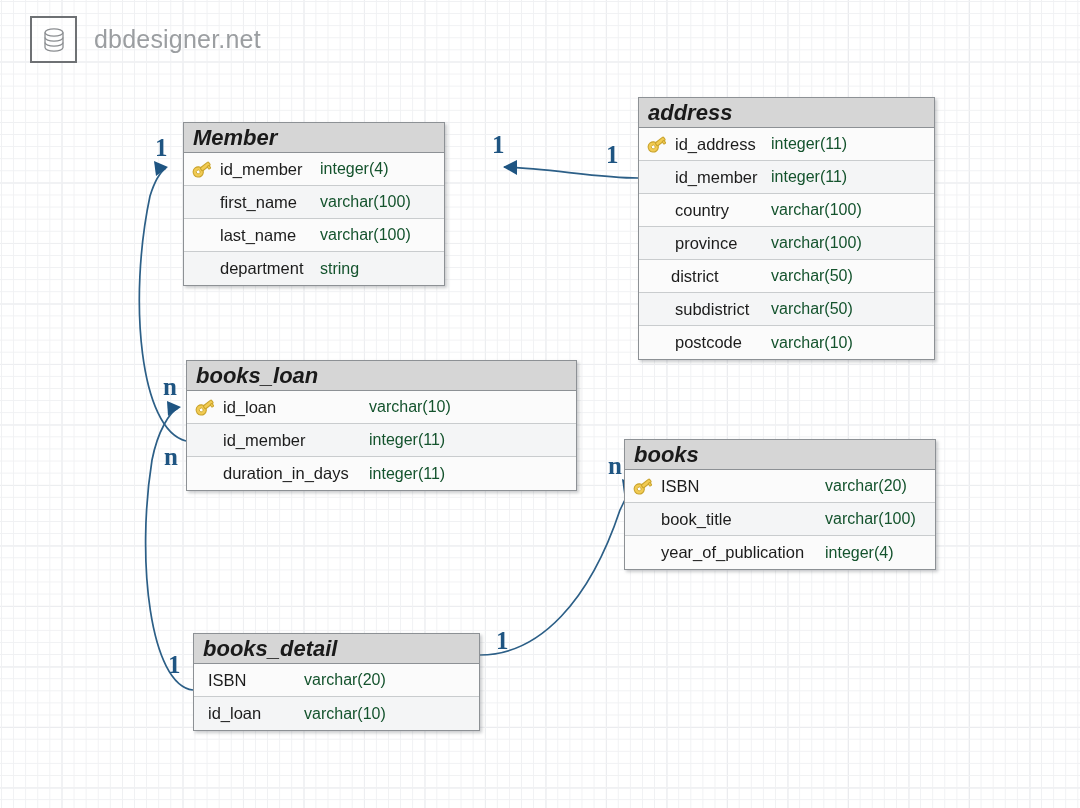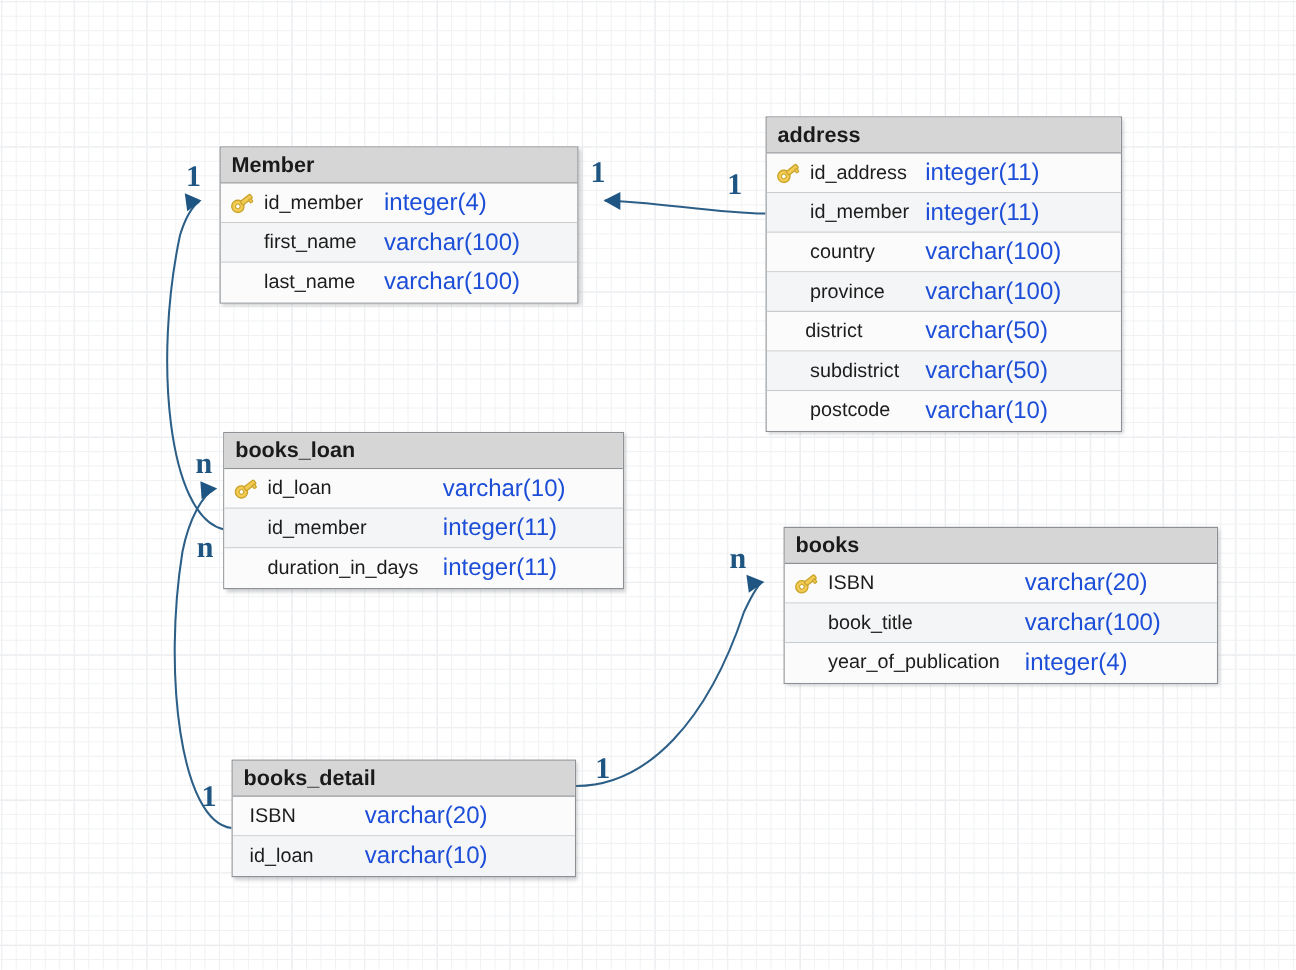--- a/index.html
+++ b/index.html
@@ -96,25 +96,26 @@
   .tbl-header {
     height: 30px;
     background: #d6d6d6;
     border-bottom: 1px solid #8d9195;
     display: flex;
     align-items: center;
     padding-left: 9px;
     box-sizing: border-box;
   }
   .tbl-title {
-    font-size: 18px;
+    font-size: 22px;
     font-weight: bold;
     color: #1a1a1a;
     font-family: "Liberation Sans", sans-serif;
     white-space: nowrap;
+    font-style: italic;
   }
   .tbl-row {
     height: 33px;
     display: flex;
     align-items: center;
     border-bottom: 1px solid #c9ccce;
     background: #fbfbfb;
     box-sizing: border-box;
   }
   .tbl-row:last-child {
@@ -131,32 +132,43 @@
     justify-content: center;
     margin-left: 4px;
   }
   .cell-name {
     font-size: 16.5px;
     color: #1c1c1c;
     white-space: nowrap;
     font-family: "Liberation Sans", sans-serif;
   }
   .cell-type {
-    font-size: 20px;
-    color: #1d4ed8;
+    font-size: 16px;
+    color: #14532d;
     white-space: nowrap;
     font-family: "Liberation Sans", sans-serif;
   }
   .key-icon svg { display: block; }
 </style>
 </head>
 <body>
 
 <div id="canvas">
 
+  <div id="brand">
+    <div id="brand-logo-box">
+      <svg width="26" height="28" viewBox="0 0 26 28" aria-hidden="true">
+        <ellipse cx="13" cy="6.5" rx="9" ry="3.6" fill="none" stroke="#8b8e91" stroke-width="1.3"></ellipse>
+        <path d="M4 6.5 V21.5 C4 23.5 8 25.1 13 25.1 C18 25.1 22 23.5 22 21.5 V6.5" fill="none" stroke="#8b8e91" stroke-width="1.3"></path>
+        <path d="M4 11.5 C4 13.5 8 15.1 13 15.1 C18 15.1 22 13.5 22 11.5" fill="none" stroke="#8b8e91" stroke-width="1.3"></path>
+        <path d="M4 16.5 C4 18.5 8 20.1 13 20.1 C18 20.1 22 18.5 22 16.5" fill="none" stroke="#8b8e91" stroke-width="1.3"></path>
+      </svg>
+    </div>
+    <div id="brand-name">dbdesigner.net</div>
+  </div>
 
   <svg id="links">
 
     <g>
       <path class="link-path" d="M 638 178 C 600 178 545 168 504 167"></path>
       <polygon class="link-arrow" points="503,167 517,160 517,175"></polygon>
     </g>
 
     <g>
       <path class="link-path" d="M 186 441 C 140 430 128 300 150 196 C 155 180 160 172 166 168"></path>
@@ -179,21 +191,21 @@
       <div class="card-label" style="left: 492px; top: 132px;">1</div>
       <div class="card-label" style="left: 606px; top: 142px;">1</div>
       <div class="card-label" style="left: 163px; top: 374px;">n</div>
       <div class="card-label" style="left: 164px; top: 444px;">n</div>
       <div class="card-label" style="left: 608px; top: 453px;">n</div>
       <div class="card-label" style="left: 496px; top: 628px;">1</div>
       <div class="card-label" style="left: 168px; top: 652px;">1</div>
     </div>
 
   <div id="tables-layer">
-      <div class="db-table" style="left: 183px; top: 122px; width: 299px;">
+      <div class="db-table" style="left: 183px; top: 122px; width: 262px;">
         <div class="tbl-header">
           <div class="tbl-title">Member</div>
         </div>
         <div class="tbl-row" style="position: relative;">
           <div class="cell-key">
             <span class="key-icon">
               <svg width="22" height="18" viewBox="0 0 22 18">
                 <g transform="rotate(-38 11 9)">
                   <circle cx="6.2" cy="9" r="5.1" fill="#f2cb52" stroke="#c9a32c" stroke-width="1.1"></circle>
                   <circle cx="6.2" cy="9" r="1.9" fill="#ffffff" stroke="#c9a32c" stroke-width="0.8"></circle>
@@ -209,20 +221,25 @@
         <div class="tbl-row alt" style="position: relative;">
           <div class="cell-key"></div>
           <div class="cell-name" style="margin-left: 4px;">first_name</div>
           <div class="cell-type" style="position: absolute; left: 136px;">varchar(100)</div>
         </div>
         <div class="tbl-row" style="position: relative;">
           <div class="cell-key"></div>
           <div class="cell-name" style="margin-left: 4px;">last_name</div>
           <div class="cell-type" style="position: absolute; left: 136px;">varchar(100)</div>
         </div>
+        <div class="tbl-row alt" style="position: relative;">
+          <div class="cell-key"></div>
+          <div class="cell-name" style="margin-left: 4px;">department</div>
+          <div class="cell-type" style="position: absolute; left: 136px;">string</div>
+        </div>
       </div>
       <div class="db-table" style="left: 638px; top: 97px; width: 297px;">
         <div class="tbl-header">
           <div class="tbl-title">address</div>
         </div>
         <div class="tbl-row" style="position: relative;">
           <div class="cell-key">
             <span class="key-icon">
               <svg width="22" height="18" viewBox="0 0 22 18">
                 <g transform="rotate(-38 11 9)">
@@ -261,21 +278,21 @@
           <div class="cell-key"></div>
           <div class="cell-name" style="margin-left: 4px;">subdistrict</div>
           <div class="cell-type" style="position: absolute; left: 132px;">varchar(50)</div>
         </div>
         <div class="tbl-row" style="position: relative;">
           <div class="cell-key"></div>
           <div class="cell-name" style="margin-left: 4px;">postcode</div>
           <div class="cell-type" style="position: absolute; left: 132px;">varchar(10)</div>
         </div>
       </div>
-      <div class="db-table" style="left: 186px; top: 360px; width: 334px;">
+      <div class="db-table" style="left: 186px; top: 360px; width: 391px;">
         <div class="tbl-header">
           <div class="tbl-title">books_loan</div>
         </div>
         <div class="tbl-row" style="position: relative;">
           <div class="cell-key">
             <span class="key-icon">
               <svg width="22" height="18" viewBox="0 0 22 18">
                 <g transform="rotate(-38 11 9)">
                   <circle cx="6.2" cy="9" r="5.1" fill="#f2cb52" stroke="#c9a32c" stroke-width="1.1"></circle>
                   <circle cx="6.2" cy="9" r="1.9" fill="#ffffff" stroke="#c9a32c" stroke-width="0.8"></circle>
@@ -292,21 +309,21 @@
           <div class="cell-key"></div>
           <div class="cell-name" style="margin-left: 4px;">id_member</div>
           <div class="cell-type" style="position: absolute; left: 182px;">integer(11)</div>
         </div>
         <div class="tbl-row" style="position: relative;">
           <div class="cell-key"></div>
           <div class="cell-name" style="margin-left: 4px;">duration_in_days</div>
           <div class="cell-type" style="position: absolute; left: 182px;">integer(11)</div>
         </div>
       </div>
-      <div class="db-table" style="left: 653px; top: 439px; width: 362px;">
+      <div class="db-table" style="left: 624px; top: 439px; width: 312px;">
         <div class="tbl-header">
           <div class="tbl-title">books</div>
         </div>
         <div class="tbl-row" style="position: relative;">
           <div class="cell-key">
             <span class="key-icon">
               <svg width="22" height="18" viewBox="0 0 22 18">
                 <g transform="rotate(-38 11 9)">
                   <circle cx="6.2" cy="9" r="5.1" fill="#f2cb52" stroke="#c9a32c" stroke-width="1.1"></circle>
                   <circle cx="6.2" cy="9" r="1.9" fill="#ffffff" stroke="#c9a32c" stroke-width="0.8"></circle>

